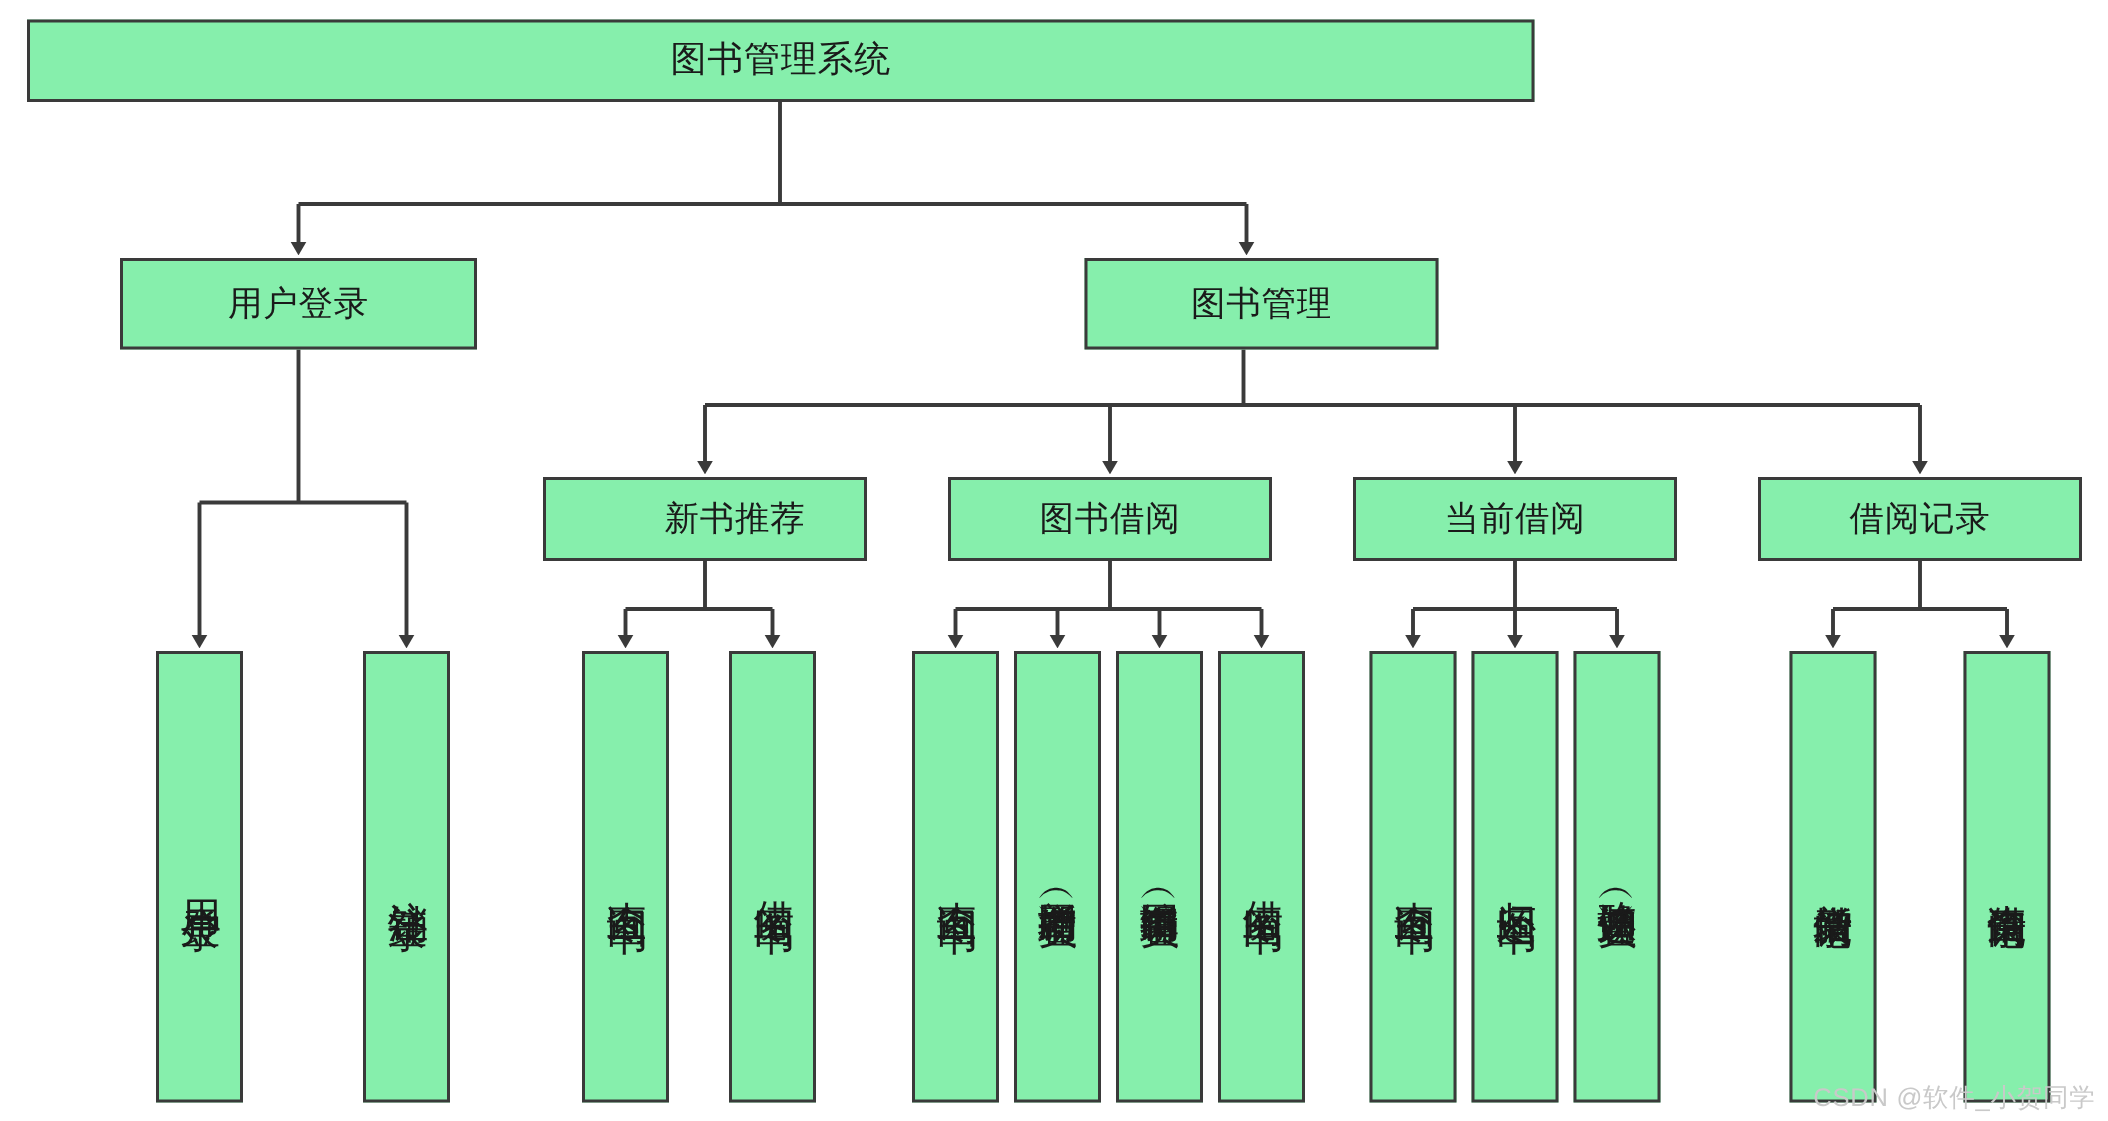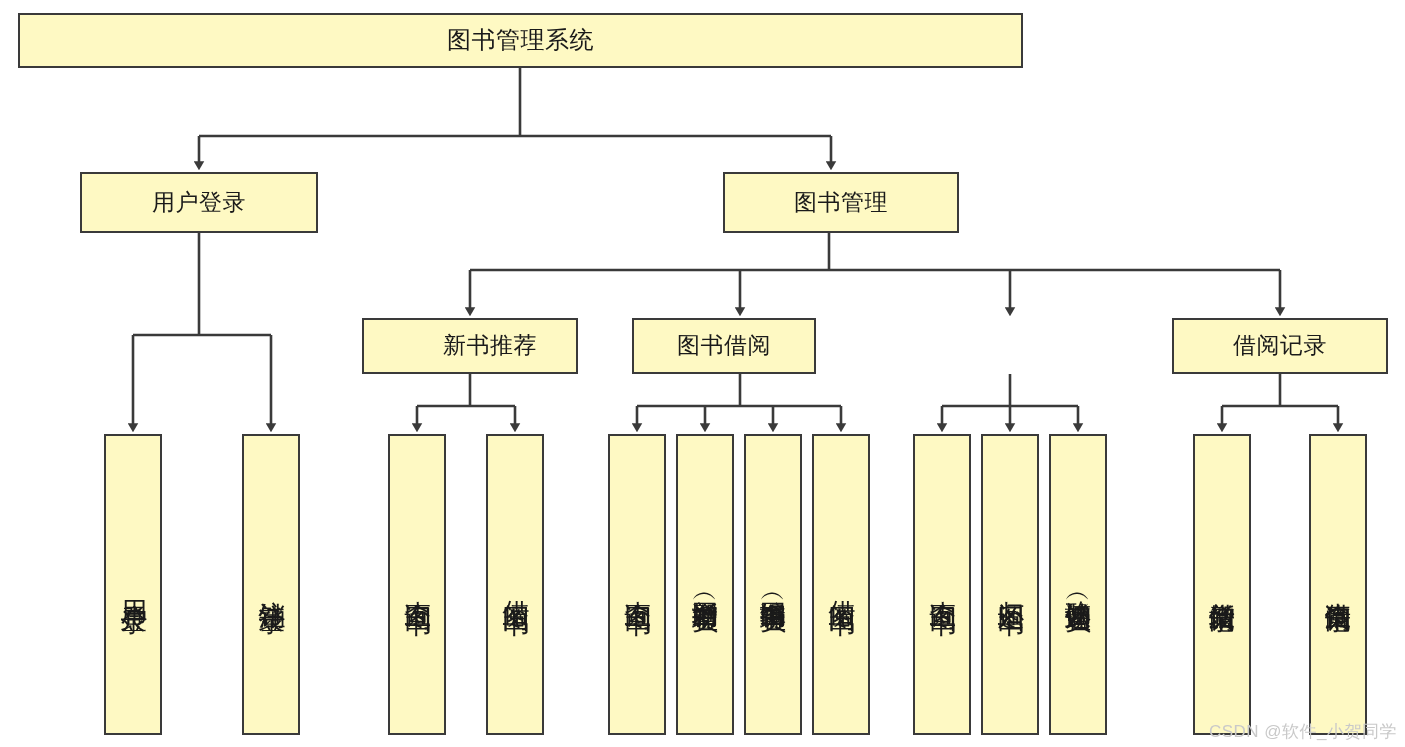--- a/index.html
+++ b/index.html
@@ -22,21 +22,21 @@
   #connector-layer {
     position: absolute;
     left: 0;
     top: 0;
     width: 1405px;
     height: 747px;
   }
   .node {
     position: absolute;
     box-sizing: border-box;
-    background: #fef9c3;
+    background: #86efac;
     border: 2.5px solid #3a3a3a;
     display: flex;
     align-items: center;
     justify-content: center;
     color: #1a1a1a;
   }
   .node-label {
     display: block;
     text-align: center;
     line-height: 1.0;
@@ -147,22 +147,25 @@
   <div class="node horizontal" style="left:80px; top:172px; width:238px; height:61px;">
     <span class="node-label">用户登录</span>
   </div>
   <div class="node horizontal" style="left:711px; top:172px; width:236px; height:61px;margin-left:12px;">
     <span class="node-label">图书管理</span>
   </div>
 
   <div class="node horizontal" style="left:362px; top:318px; width:216px; height:56px;padding-left:40px;">
     <span class="node-label">新书推荐</span>
   </div>
-  <div class="node horizontal" style="left:632px; top:318px; width:184px; height:56px;">
+  <div class="node horizontal" style="left:632px; top:318px; width:216px; height:56px;">
     <span class="node-label">图书借阅</span>
+  </div>
+  <div class="node horizontal" style="left:902px; top:318px; width:216px; height:56px;">
+    <span class="node-label">当前借阅</span>
   </div>
   <div class="node horizontal" style="left:1172px; top:318px; width:216px; height:56px;justify-content:center;">
     <span class="node-label">借阅记录</span>
   </div>
 
   <div class="node vertical" style="left:104px; top:434px; width:58px; height:301px;">
     <span class="node-label">用户登录</span>
   </div>
   <div class="node vertical" style="left:242px; top:434px; width:58px; height:301px;">
     <span class="node-label">注销登录</span>

